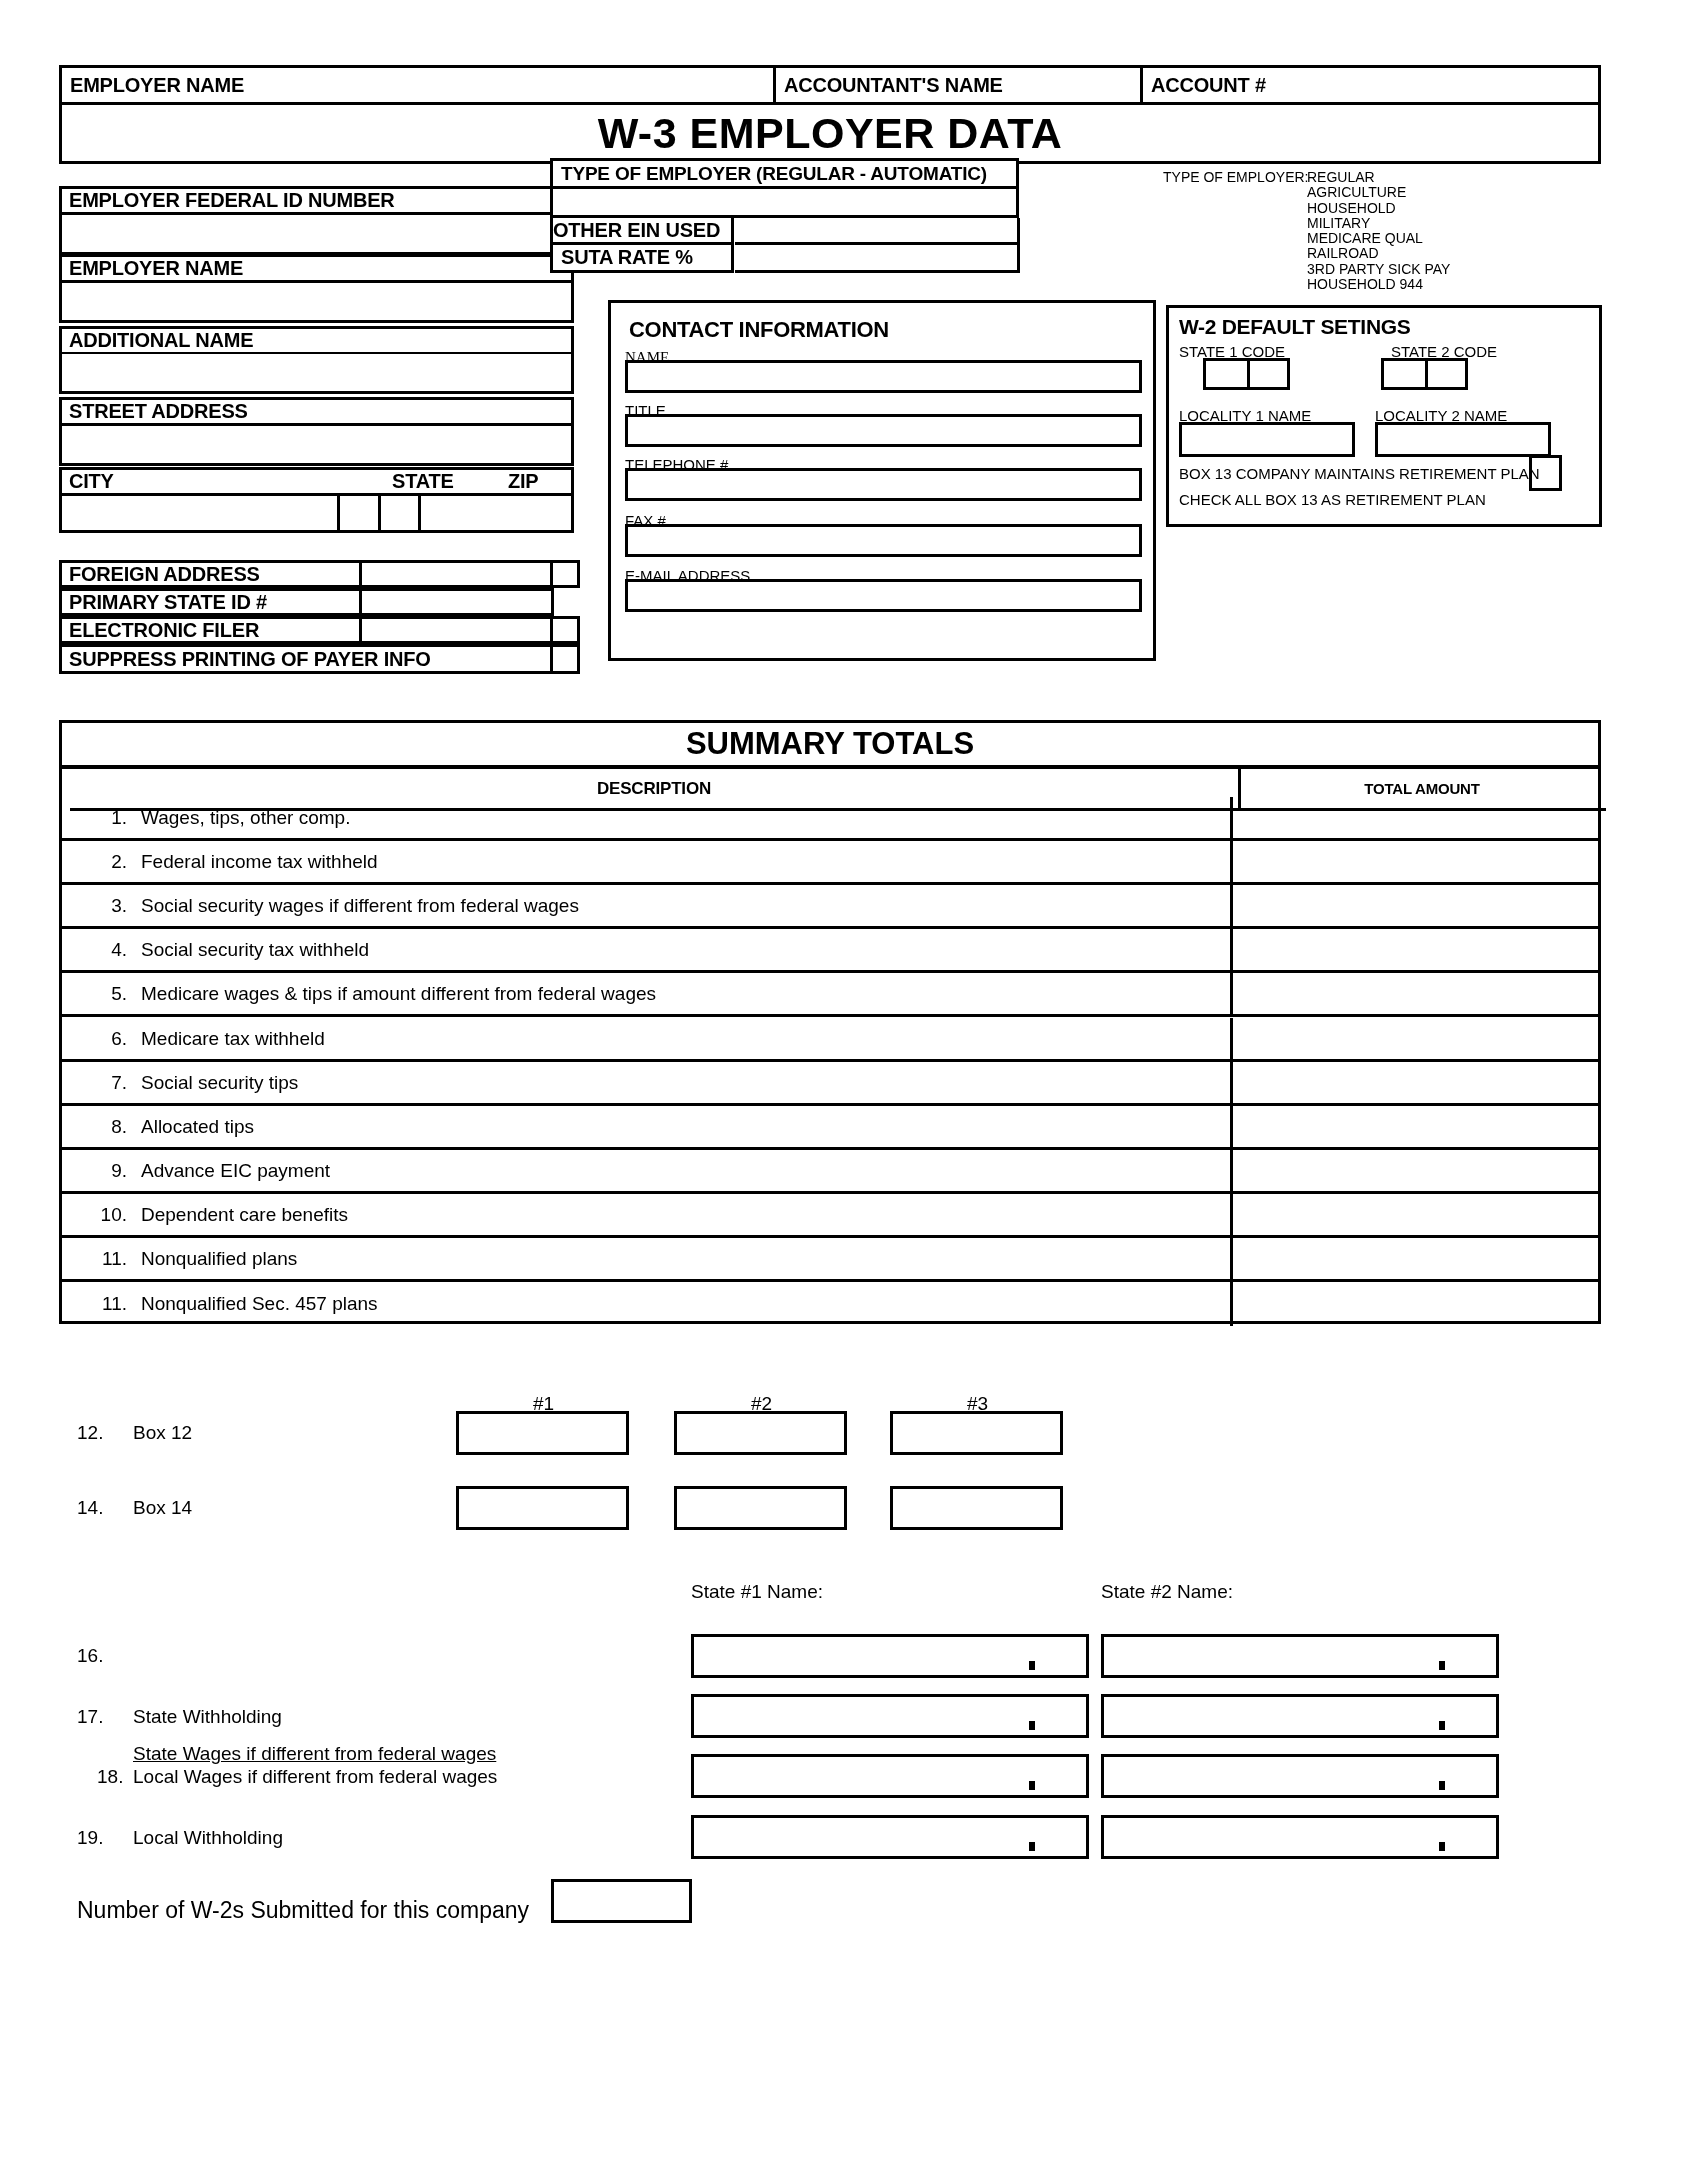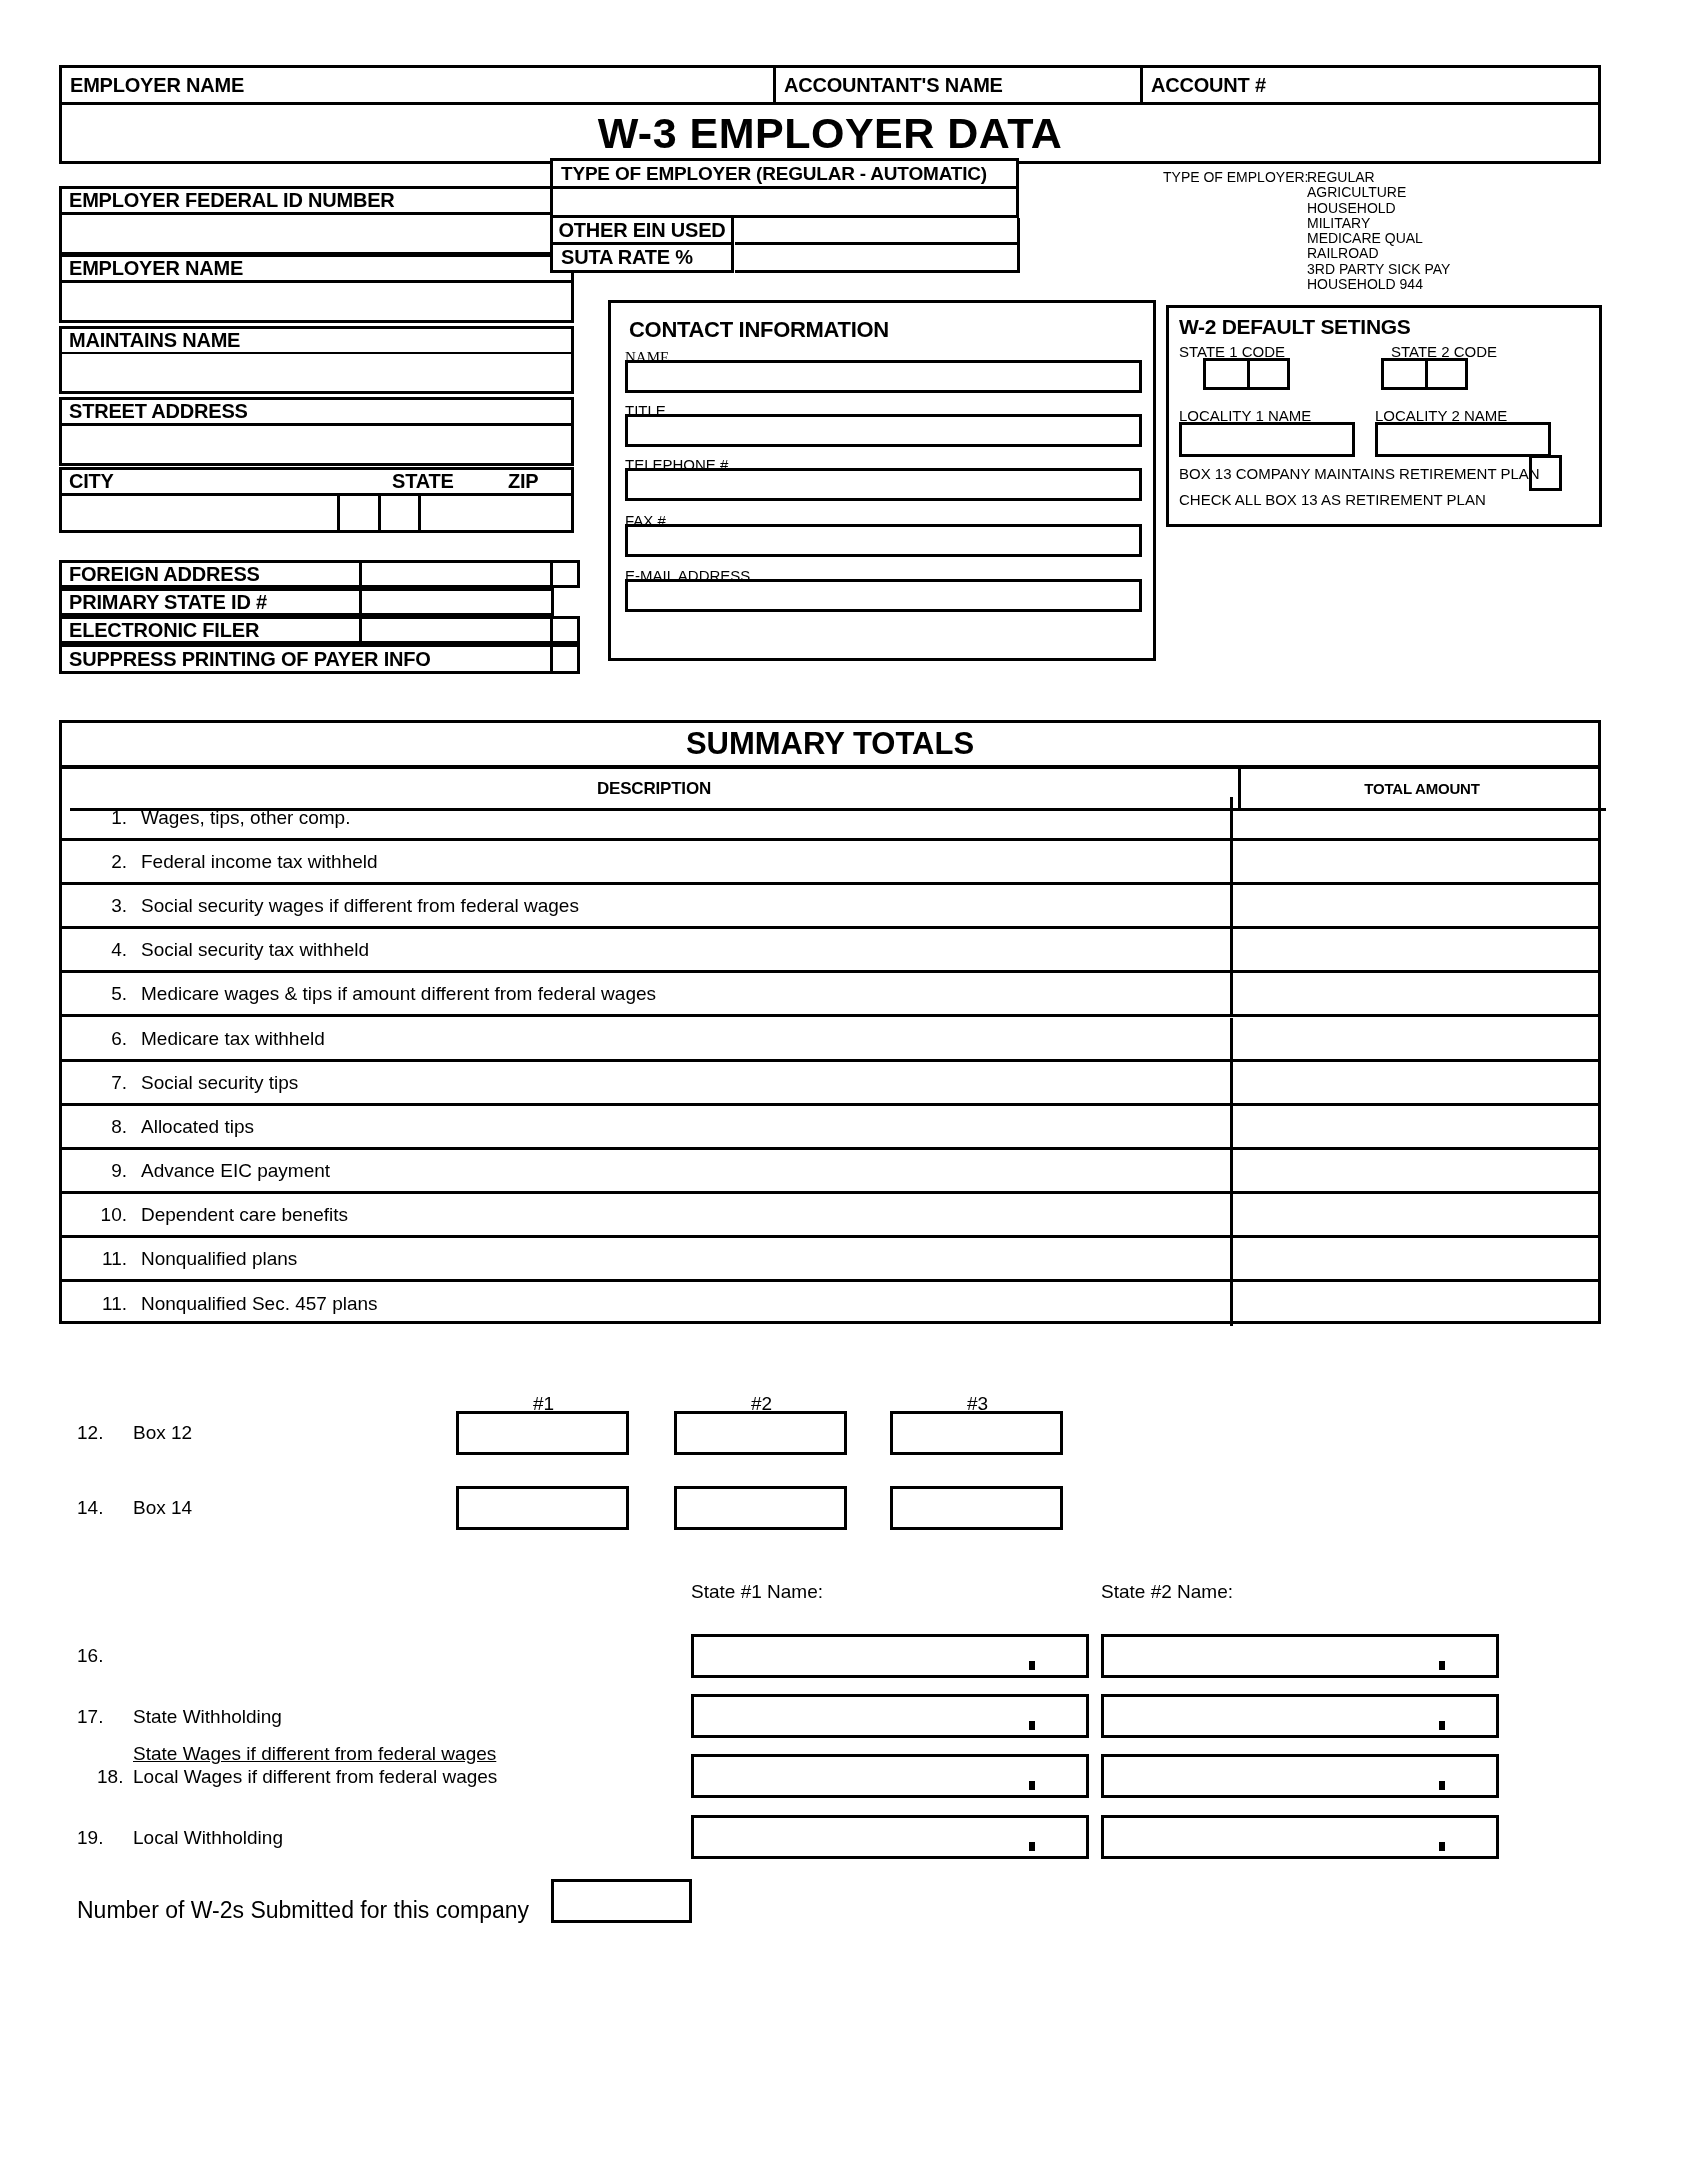--- a/index.html
+++ b/index.html
@@ -63,21 +63,21 @@
     display: flex; align-items: center; padding-left: 7px;
   }
 
   
   #toe-label {
     left: 550px; top: 158px; width: 469px; height: 31px;
     display: flex; align-items: center; padding-left: 8px;
   }
   #toe-input { left: 550px; top: 189px; width: 469px; height: 29px; border-top-width: 0; }
   #oein-lbl { left: 550px; top: 218px; width: 184px; height: 27px;
-              display: flex; align-items: center; padding-left: 0; border-top-width: 0; justify-content: center;}
+              display: flex; align-items: center; padding-left: 0; border-top-width: 0;}
   #oein-in  { left: 735px; top: 218px; width: 285px; height: 27px; border-top-width: 0; border-left-width: 0;}
   #suta-lbl { left: 550px; top: 245px; width: 184px; height: 28px;
               display: flex; align-items: center; padding-left: 8px; border-top-width: 0;}
   #suta-in  { left: 735px; top: 245px; width: 285px; height: 28px; border-top-width: 0; border-left-width: 0;}
 
   
   #toe-list { position: absolute; left: 1163px; top: 170px; font-size: 14px; line-height: 15.3px; }
   #toe-list .head { position: absolute; left: 0; top: 0; white-space: nowrap; }
   #toe-list .items { position: absolute; left: 144px; top: 0; }
   #toe-list .items div { white-space: nowrap; }
@@ -173,21 +173,21 @@
   <div class="bx" id="title-band">
     <div class="t">W-3 EMPLOYER DATA</div>
   </div>
 
   <div class="lfield-label lbl-bold" style="top:186px;">EMPLOYER FEDERAL ID NUMBER</div>
   <div class="lfield-input" style="top:215px;"></div>
 
   <div class="lfield-label lbl-bold" style="top:254px;">EMPLOYER NAME</div>
   <div class="lfield-input" style="top:283px;"></div>
 
-  <div class="lfield-label lbl-bold" style="top:326px;">MAINTAINS NAME</div>
+  <div class="lfield-label lbl-bold" style="top:326px;">ADDITIONAL NAME</div>
   <div class="lfield-input" style="top:354px;"></div>
 
   <div class="lfield-label lbl-bold" style="top:397px;">STREET ADDRESS</div>
   <div class="lfield-input" style="top:426px;"></div>
 
   <div class="lfield-label" style="top:467px;">
     <span class="lbl-bold">CITY</span>
     <span class="lbl-bold" style="position:absolute;left:330px;">STATE</span>
     <span class="lbl-bold" style="position:absolute;left:446px;">ZIP</span>
   </div>

